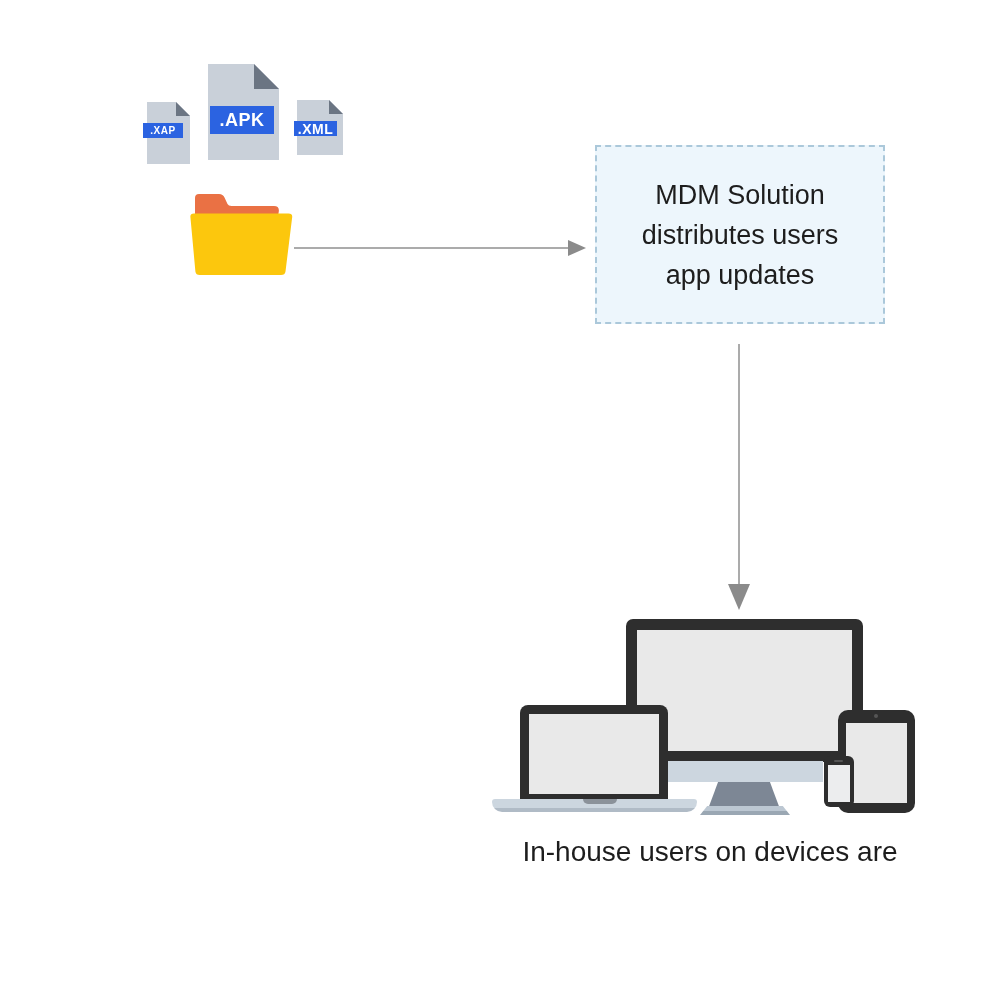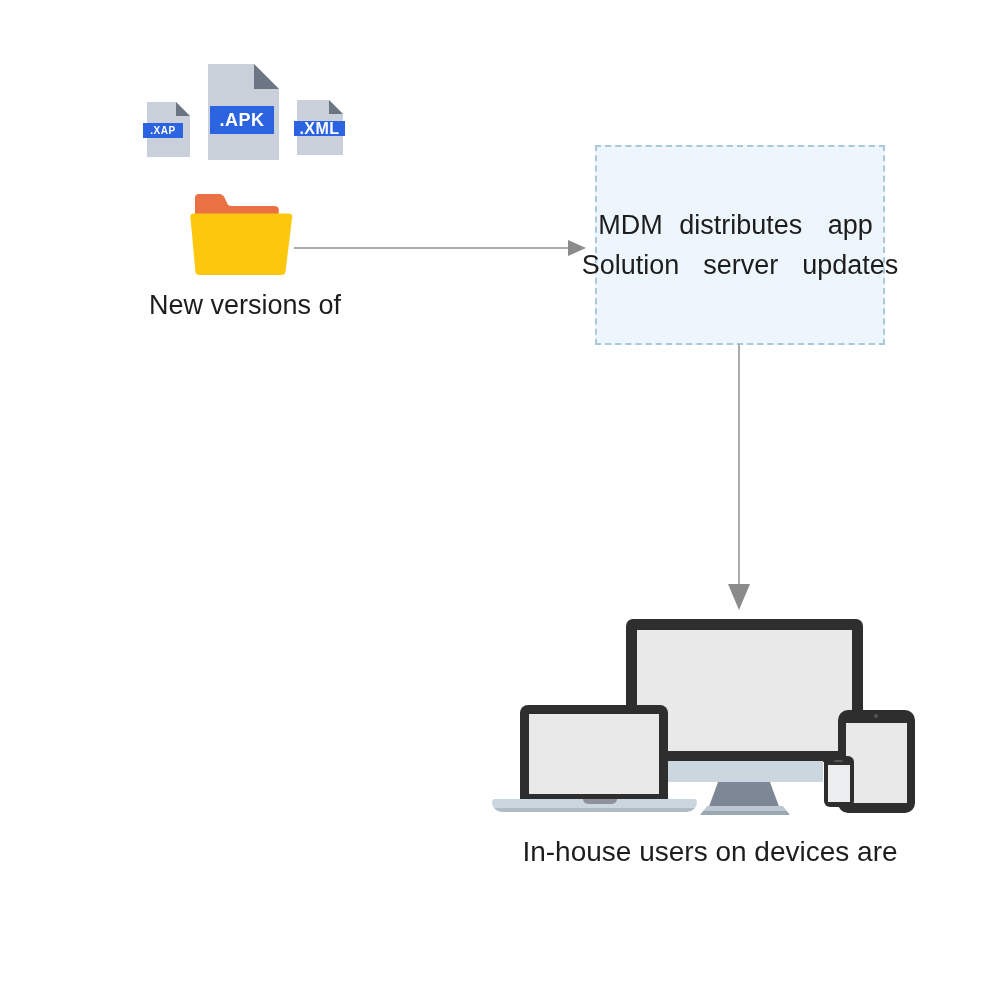--- a/index.html
+++ b/index.html
@@ -13,46 +13,46 @@
   *{margin:0;padding:0;box-sizing:border-box;}
   body{font-family:"Liberation Sans",sans-serif;background:#ffffff;}
   .canvas{position:relative;width:1000px;height:1000px;background:#ffffff;overflow:hidden;}
 
   
   .file{position:absolute;}
   .file-body{position:absolute;inset:0;background:var(--file-body);}
   .file-fold{position:absolute;top:0;right:0;background:var(--file-fold);clip-path:polygon(0 0,100% 100%,0 100%);}
   .file-label{position:absolute;background:var(--file-label-bg);color:var(--file-label-text);
     font-weight:bold;display:flex;align-items:center;justify-content:center;letter-spacing:.5px;}
-  .file-xap{left:147px;top:102px;width:43px;height:55px;}
+  .file-xap{left:147px;top:102px;width:43px;height:62px;}
   .file-xap .file-body{clip-path:polygon(0 0,calc(100% - 14px) 0,100% 14px,100% 100%,0 100%);}
   .file-xap .file-fold{width:14px;height:14px;}
   .file-xap .file-label{left:-4px;top:21px;width:40px;height:15px;font-size:10px;}
   .file-apk{left:208px;top:64px;width:71px;height:96px;}
   .file-apk .file-body{clip-path:polygon(0 0,calc(100% - 25px) 0,100% 25px,100% 100%,0 100%);}
   .file-apk .file-fold{width:25px;height:25px;}
   .file-apk .file-label{left:2px;top:42px;width:64px;height:28px;font-size:18px;}
   .file-xml{left:297px;top:100px;width:46px;height:55px;}
   .file-xml .file-body{clip-path:polygon(0 0,calc(100% - 14px) 0,100% 14px,100% 100%,0 100%);}
   .file-xml .file-fold{width:14px;height:14px;}
-  .file-xml .file-label{left:-3px;top:21px;width:51px;height:15px;font-size:16px;}
+  .file-xml .file-label{left:-3px;top:21px;width:43px;height:15px;font-size:14px;}
 
   
   .folder{position:absolute;left:183px;top:190px;width:114px;height:88px;}
   .folder-back-path{fill:var(--folder-back);}
   .folder-front-path{fill:var(--folder-front);}
 
   
   .caption{position:absolute;color:var(--ink);text-align:center;}
   .caption span{display:block;}
   .caption-upload{left:55px;top:285px;width:380px;font-size:27px;line-height:40px;}
   .caption-devices{left:450px;top:832px;width:520px;font-size:28px;line-height:40px;}
-  .mdm-box{position:absolute;left:595px;top:145px;width:290px;height:200px;background:var(--box-bg);
+  .mdm-box{position:absolute;left:595px;top:145px;width:290px;height:179px;background:var(--box-bg);
     border:2px dashed var(--box-border);color:var(--ink);font-size:27px;line-height:40px;text-align:center;
-    display:flex;flex-direction:row;align-items:center;justify-content:center;}
+    display:flex;flex-direction:column;align-items:center;justify-content:center;}
   .mdm-box span{display:block;}
 
   
   .arrow{position:absolute;}
   .arrow line{stroke:var(--arrow-line);stroke-width:2;}
   .arrow polygon{fill:var(--arrow-head);}
   .arrow-right{left:292px;top:237px;}
   .arrow-down{left:725px;top:344px;}
 
   
@@ -101,31 +101,30 @@
     <div class="file-fold"></div>
     <div class="file-label">.XML</div>
   </div>
 
   <svg class="folder" viewBox="0 0 114 88" aria-hidden="true">
     <path class="folder-back-path" d="M12 32 L12 8 Q12 4 16 4 L36 4 Q40 4 41.5 7.5 L44.5 14 Q45.5 16 48.5 16 L91 16 Q96.5 16 95.8 21.5 L94 32 Z"></path>
     <path class="folder-front-path" d="M11 23.5 L105.5 23.5 Q109.5 23.5 109.2 27 L102.5 81.5 Q102 85 98 85 L16.8 85 Q12.8 85 12.4 81.5 L7.4 27 Q7 23.5 11 23.5 Z"></path>
   </svg>
 
   <div class="caption caption-upload">
-    <span>New versions of</span>
   </div>
 
   <svg class="arrow arrow-right" width="300" height="22" aria-hidden="true">
     <line x1="2" y1="11" x2="278" y2="11"></line>
     <polygon points="276,3 276,19 294,11"></polygon>
   </svg>
 
   <div class="mdm-box">
     <span>MDM Solution</span>
-    <span>distributes server</span>
+    <span>distributes users</span>
     <span>app updates</span>
   </div>
 
   <svg class="arrow arrow-down" width="28" height="268" aria-hidden="true">
     <line x1="14" y1="0" x2="14" y2="242"></line>
     <polygon points="3,240 25,240 14,266"></polygon>
   </svg>
 
   <div class="devices">
     <div class="part monitor-frame"></div>

